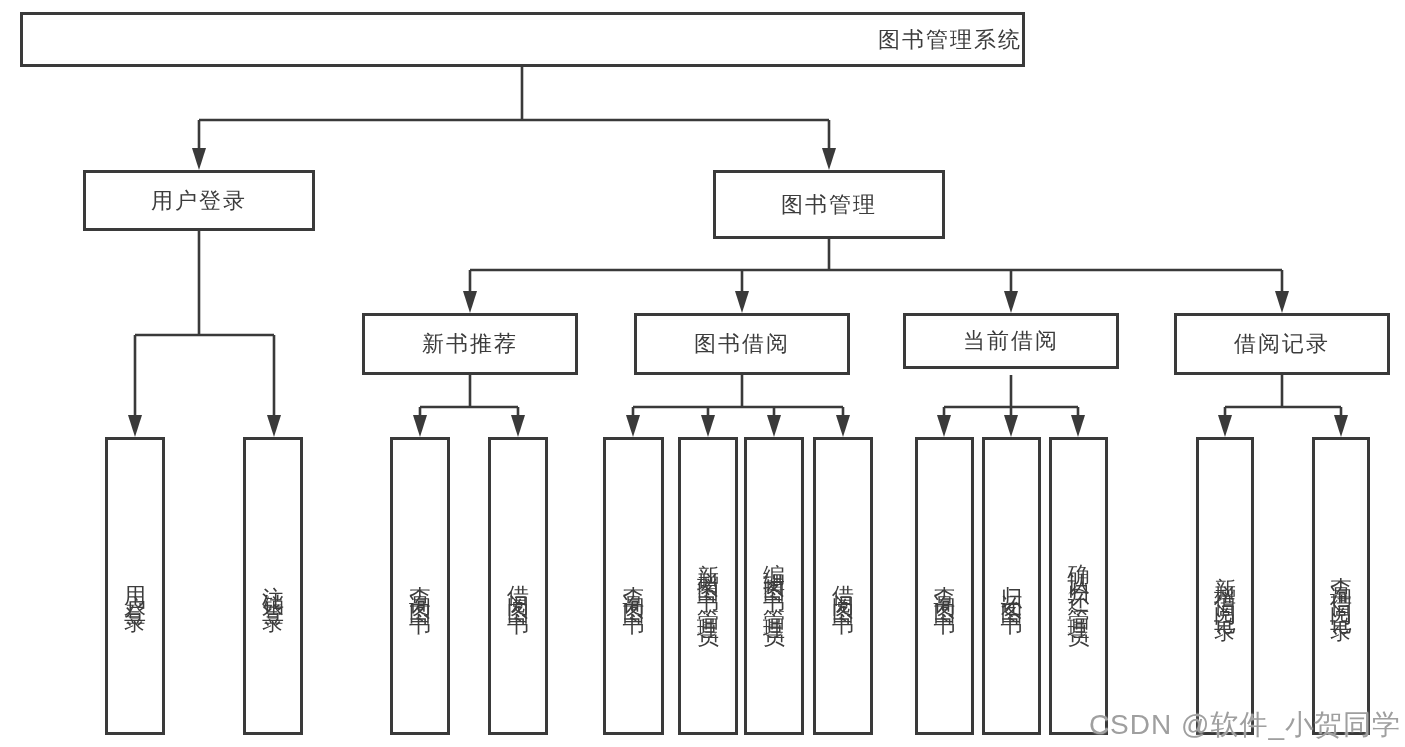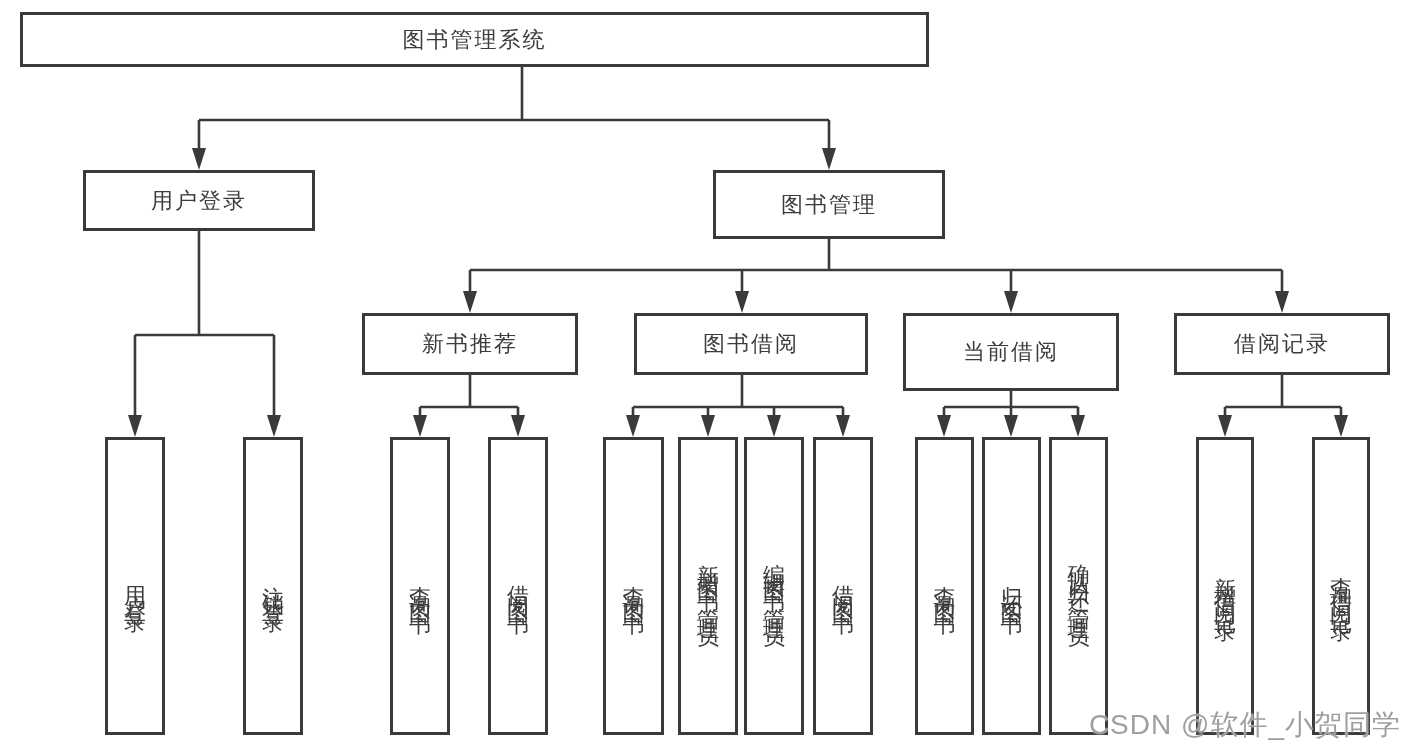--- a/index.html
+++ b/index.html
@@ -98,38 +98,38 @@
 
       <polygon points="937,415 951,415 944,437"></polygon>
       <polygon points="1004,415 1018,415 1011,437"></polygon>
       <polygon points="1071,415 1085,415 1078,437"></polygon>
 
       <polygon points="1218,415 1232,415 1225,437"></polygon>
       <polygon points="1334,415 1348,415 1341,437"></polygon>
     </g>
   </svg>
 
-  <div class="box" style="left:20px; top:12px; width:909px; height:55px;">
+  <div class="box" style="left:20px; top:12px; width:1005px; height:55px;justify-content:flex-end;">
     <span class="h-label">图书管理系统</span>
   </div>
 
   <div class="box" style="left:83px; top:170px; width:232px; height:61px;">
     <span class="h-label">用户登录</span>
   </div>
   <div class="box" style="left:713px; top:170px; width:232px; height:69px;">
     <span class="h-label">图书管理</span>
   </div>
 
   <div class="box" style="left:362px; top:313px; width:216px; height:62px;font-family:Liberation Serif, serif;">
     <span class="h-label">新书推荐</span>
   </div>
-  <div class="box" style="left:634px; top:313px; width:234px; height:62px;">
+  <div class="box" style="left:634px; top:313px; width:216px; height:62px;">
     <span class="h-label">图书借阅</span>
   </div>
-  <div class="box" style="left:903px; top:313px; width:216px; height:78px;">
+  <div class="box" style="left:903px; top:313px; width:216px; height:56px;">
     <span class="h-label">当前借阅</span>
   </div>
   <div class="box" style="left:1174px; top:313px; width:216px; height:62px;">
     <span class="h-label">借阅记录</span>
   </div>
 
   <div class="box" style="left:105px; top:437px; width:60px; height:298px;">
     <span class="v-label">用户登录</span>
   </div>
   <div class="box" style="left:243px; top:437px; width:60px; height:298px;">

